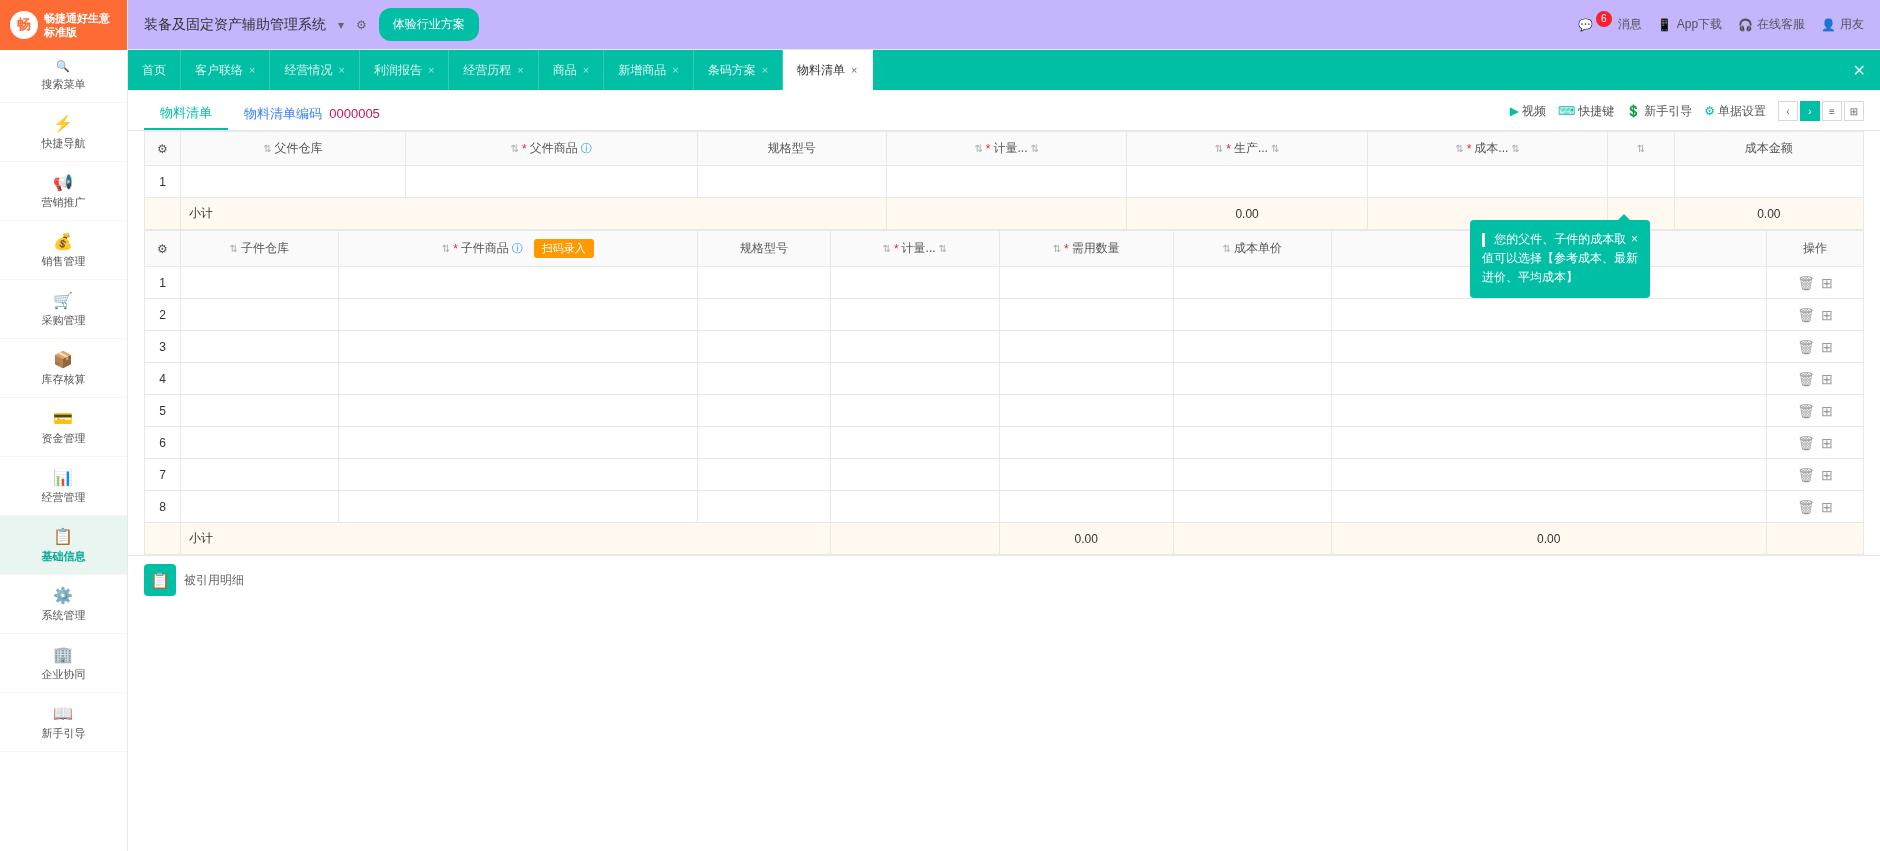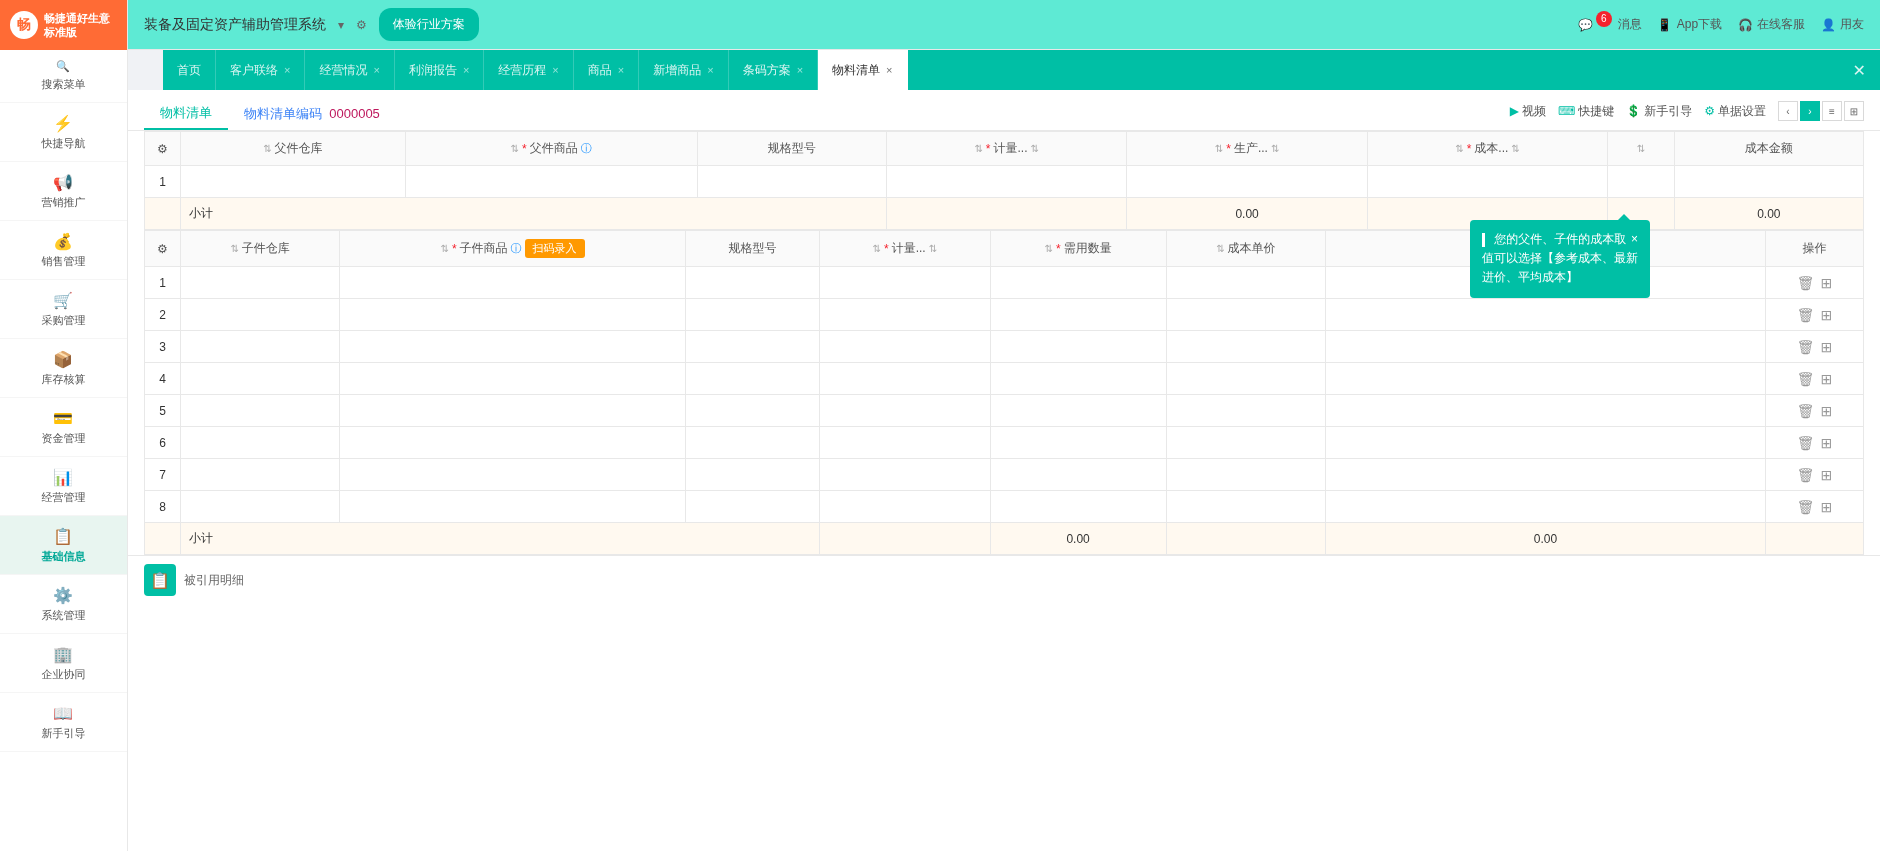--- a/index.html
+++ b/index.html
@@ -76,21 +76,21 @@
     
     .main {
       flex: 1;
       display: flex;
       flex-direction: column;
       overflow: hidden;
     }
 
     
     .top-header {
-      background: #5eead4;
+      background: #c4b5fd;
       height: 50px;
       display: flex;
       align-items: center;
       justify-content: space-between;
       padding: 0 16px;
       border-bottom: 1px solid #e8e8e8;
       flex-shrink: 0;
     }
     .header-left {
       display: flex;
@@ -127,21 +127,20 @@
     }
 
     
     .tab-bar {
       background: #00bfa5;
       display: flex;
       align-items: center;
       height: 40px;
       flex-shrink: 0;
       overflow: hidden;
-      margin-left: 35px;
     }
     .tab-item {
       display: flex;
       align-items: center;
       padding: 0 14px;
       height: 100%;
       color: rgba(255,255,255,0.85);
       cursor: pointer;
       font-size: 12px;
       gap: 4px;
@@ -284,20 +283,21 @@
     .col-settings { width: 36px; }
     .col-num { width: 36px; color: #999; }
     .scan-btn {
       background: #ff9900;
       color: #fff;
       border: none;
       border-radius: 3px;
       padding: 2px 8px;
       font-size: 11px;
       cursor: pointer;
+      margin-left: 8px;
     }
     .action-icons {
       display: flex;
       gap: 6px;
       justify-content: center;
     }
     .action-icon {
       cursor: pointer;
       color: #999;
       font-size: 14px;

